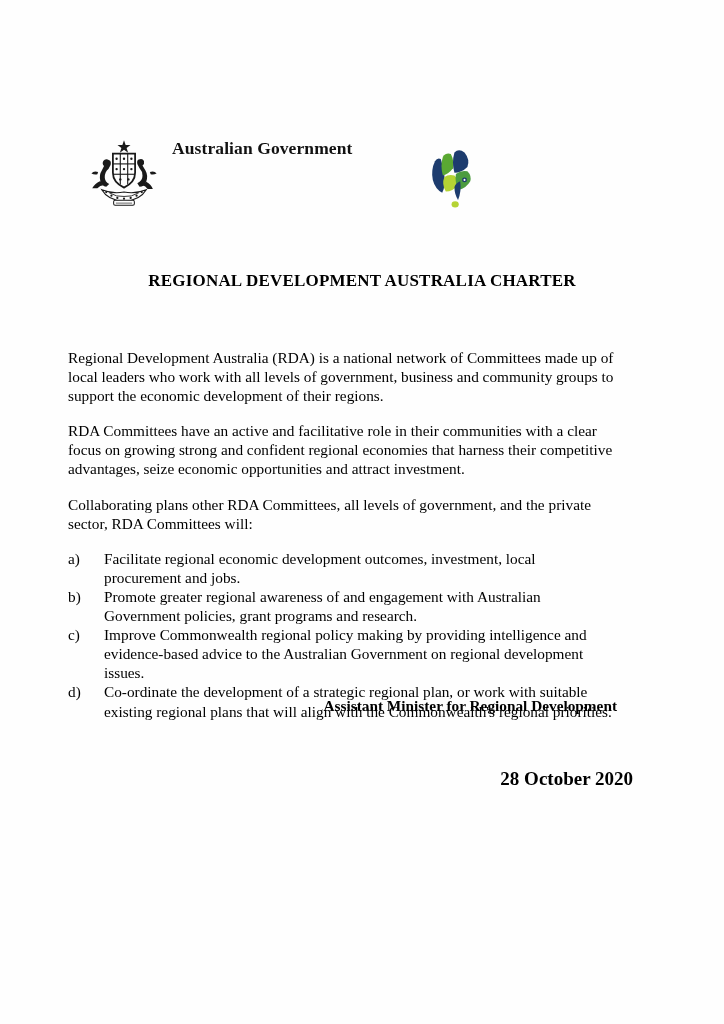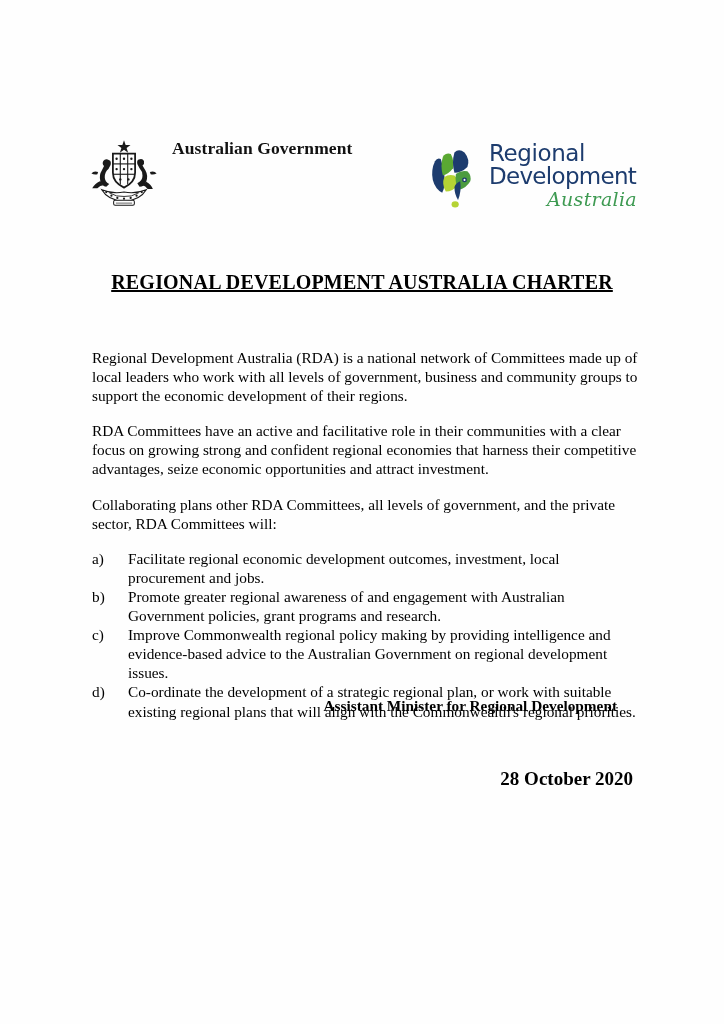--- a/index.html
+++ b/index.html
@@ -108,31 +108,30 @@
   .doc-title {
     font-family: "Liberation Serif", "DejaVu Serif", serif;
     font-weight: bold;
     font-size: 17.5px;
     letter-spacing: 0.2px;
     margin: 0;
   }
   .doc-subtitle {
     font-family: "Liberation Serif", "DejaVu Serif", serif;
     font-weight: bold;
-    font-size: 20px;
+    font-size: 17px;
     letter-spacing: 0.2px;
     margin: 0;
     padding-top: 23px;
-    text-decoration: underline;
   }
 
   
   .body-block {
     position: absolute;
-    left: 92px;
+    left: 68px;
     top: 348px;
     width: 547px;
   }
   .para {
     font-size: 15.3px;
     line-height: 19.1px;
     margin: 0 0 16px 0;
     text-align: left;
   }
   .para:last-child { margin-bottom: 0; }
@@ -247,25 +246,20 @@
 
         <path d="M54 46 Q52 58 58 68 Q68 66 74 56 Q76 48 70 42 Q61 40 54 46 Z" fill="#4c9c3f"></path>
 
         <path d="M60 56 Q62 70 57 82 Q52 74 52 64 Q54 58 60 56 Z" fill="#1d3c6e"></path>
 
         <circle cx="66" cy="54" r="3.4" fill="#1d3c6e"></circle>
         <circle cx="66" cy="54" r="1.4" fill="#ffffff"></circle>
 
         <ellipse cx="53" cy="88" rx="5" ry="4.4" fill="#b5d334"></ellipse>
       </svg>
-      <div class="rda-words">
-        <div class="rda-line">Regional</div>
-        <div class="rda-line rda-line-2">Development</div>
-        <div class="rda-script">Australia</div>
-      </div>
     </div>
   </div>
 
   <div class="titles">
     <h2 class="doc-subtitle">REGIONAL DEVELOPMENT AUSTRALIA CHARTER</h2>
   </div>
 
   <div class="body-block">
     <p class="para">Regional Development Australia (RDA) is a national network of Committees made up of local leaders who work with all levels of government, business and community groups to support the economic development of their regions.</p>
     <p class="para">RDA Committees have an active and facilitative role in their communities with a clear focus on growing strong and confident regional economies that harness their competitive advantages, seize economic opportunities and attract investment.</p>

